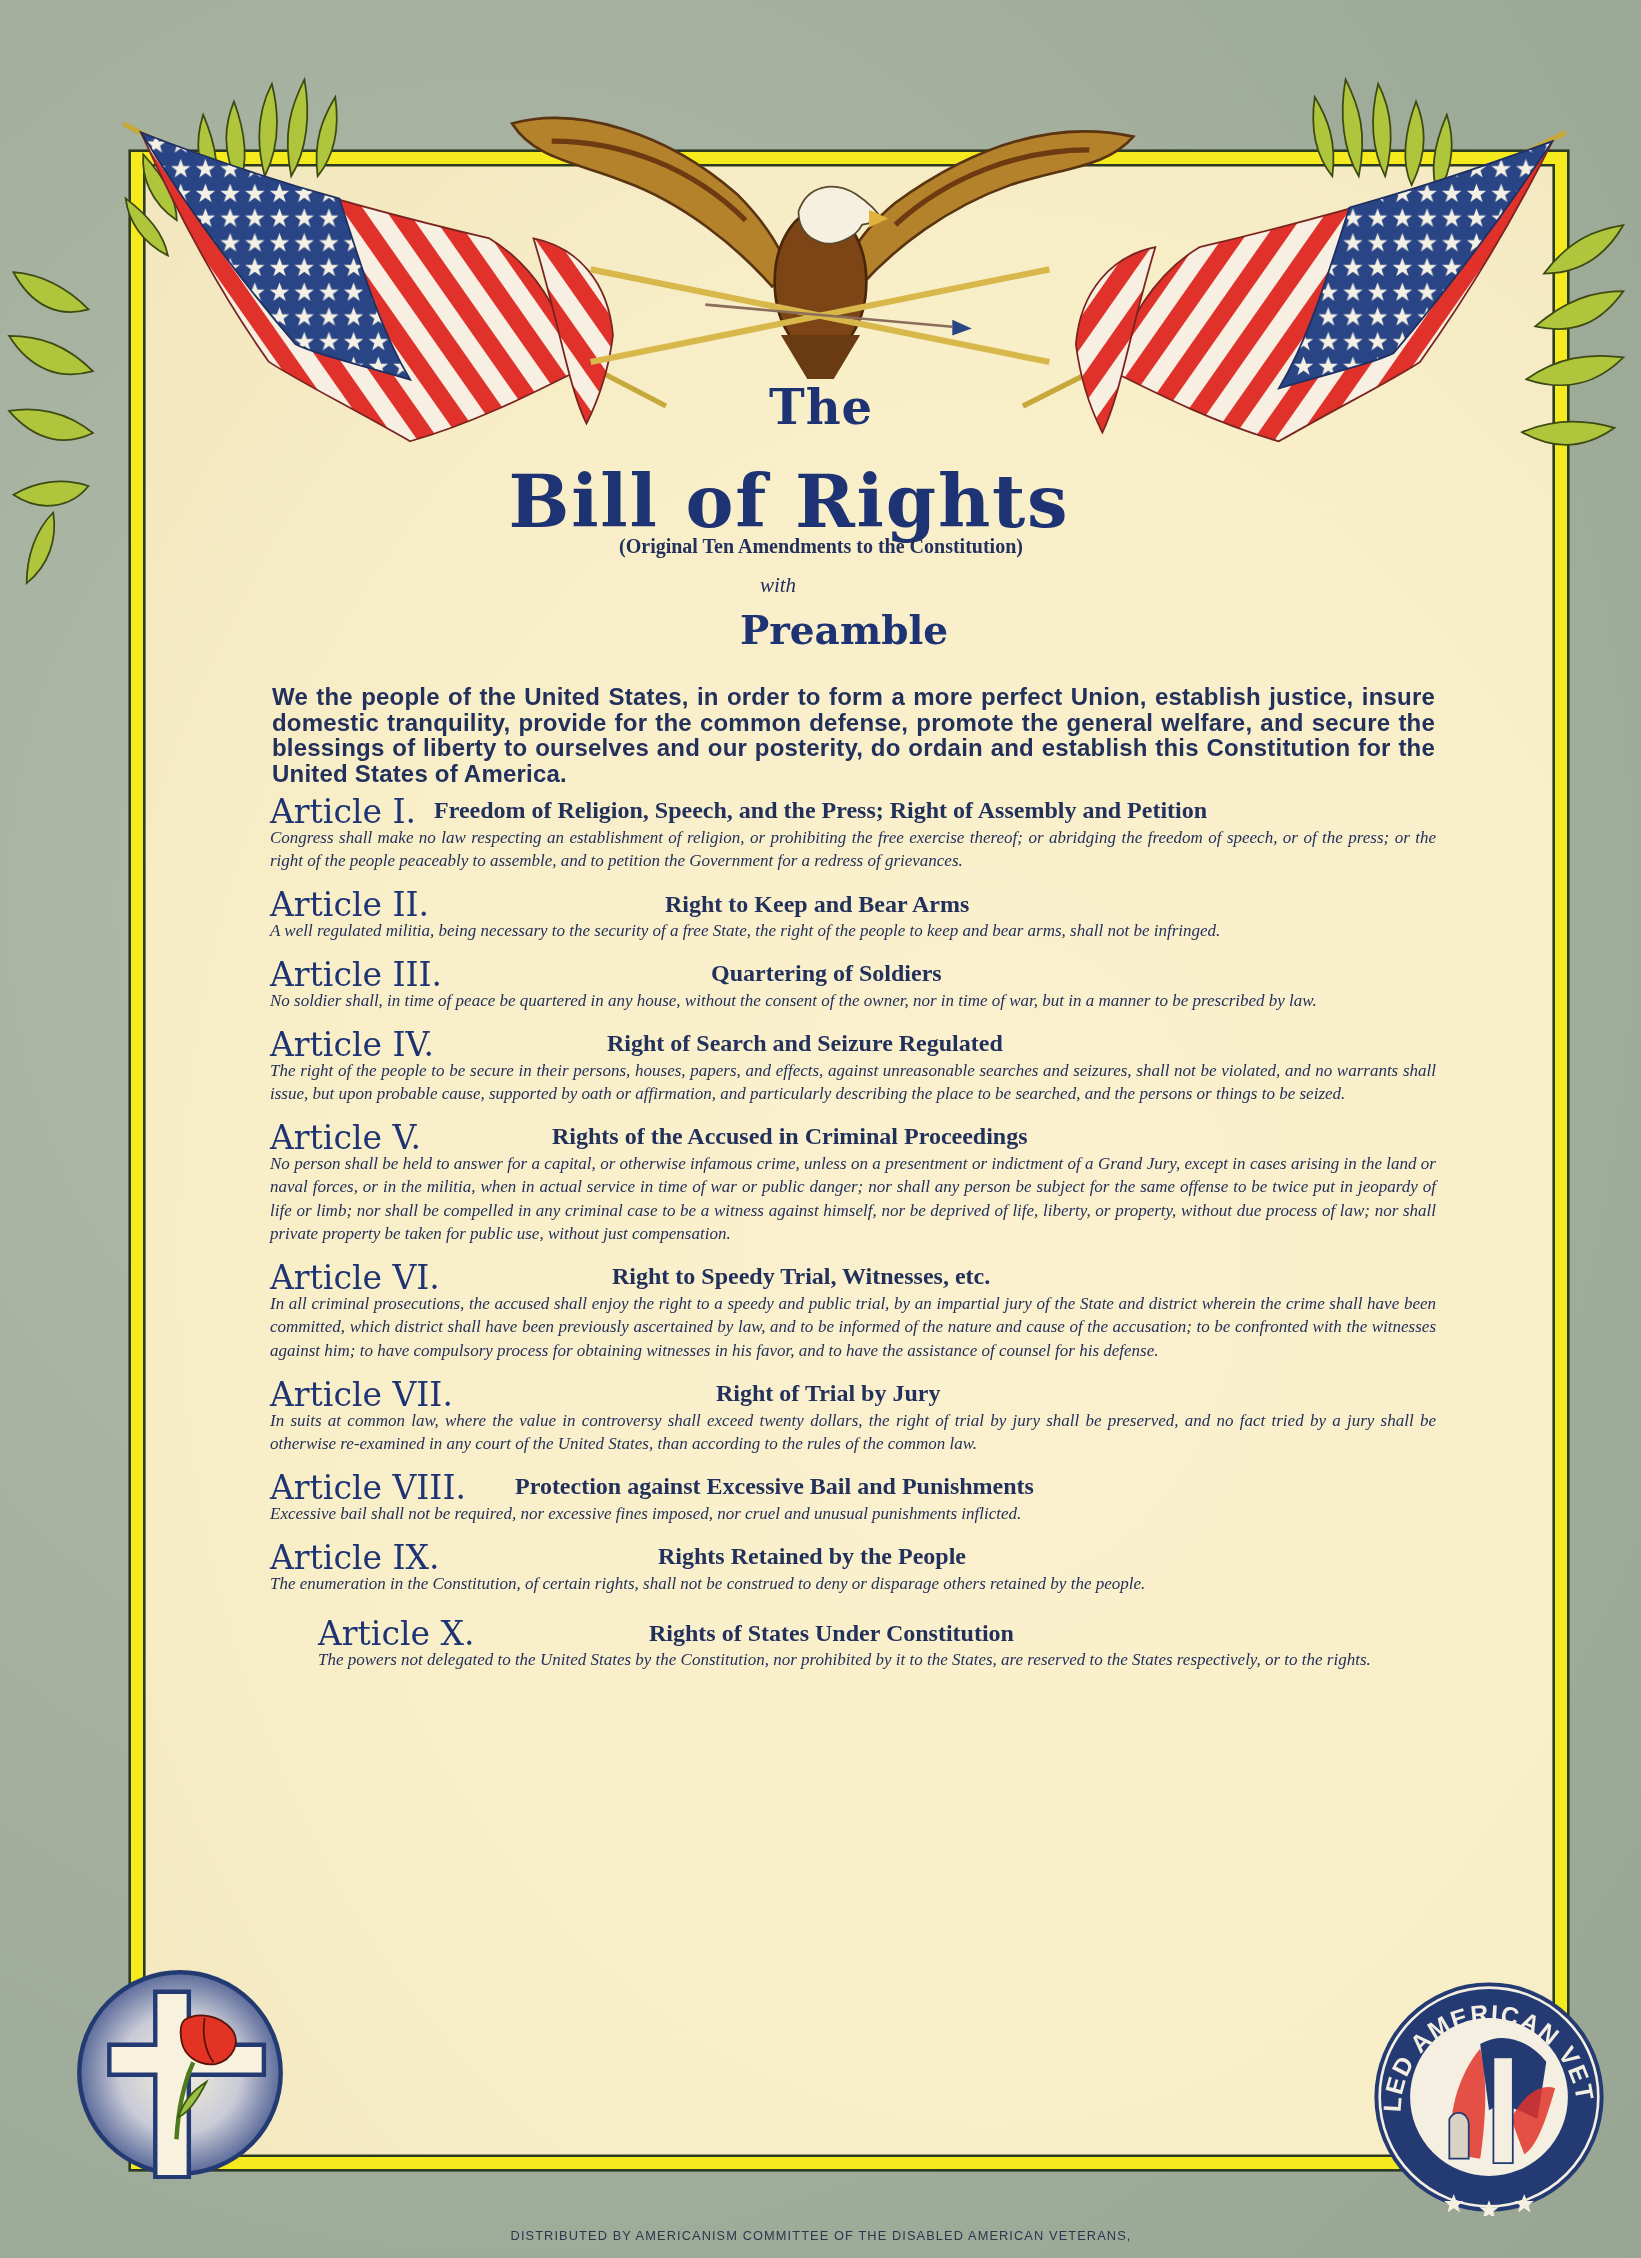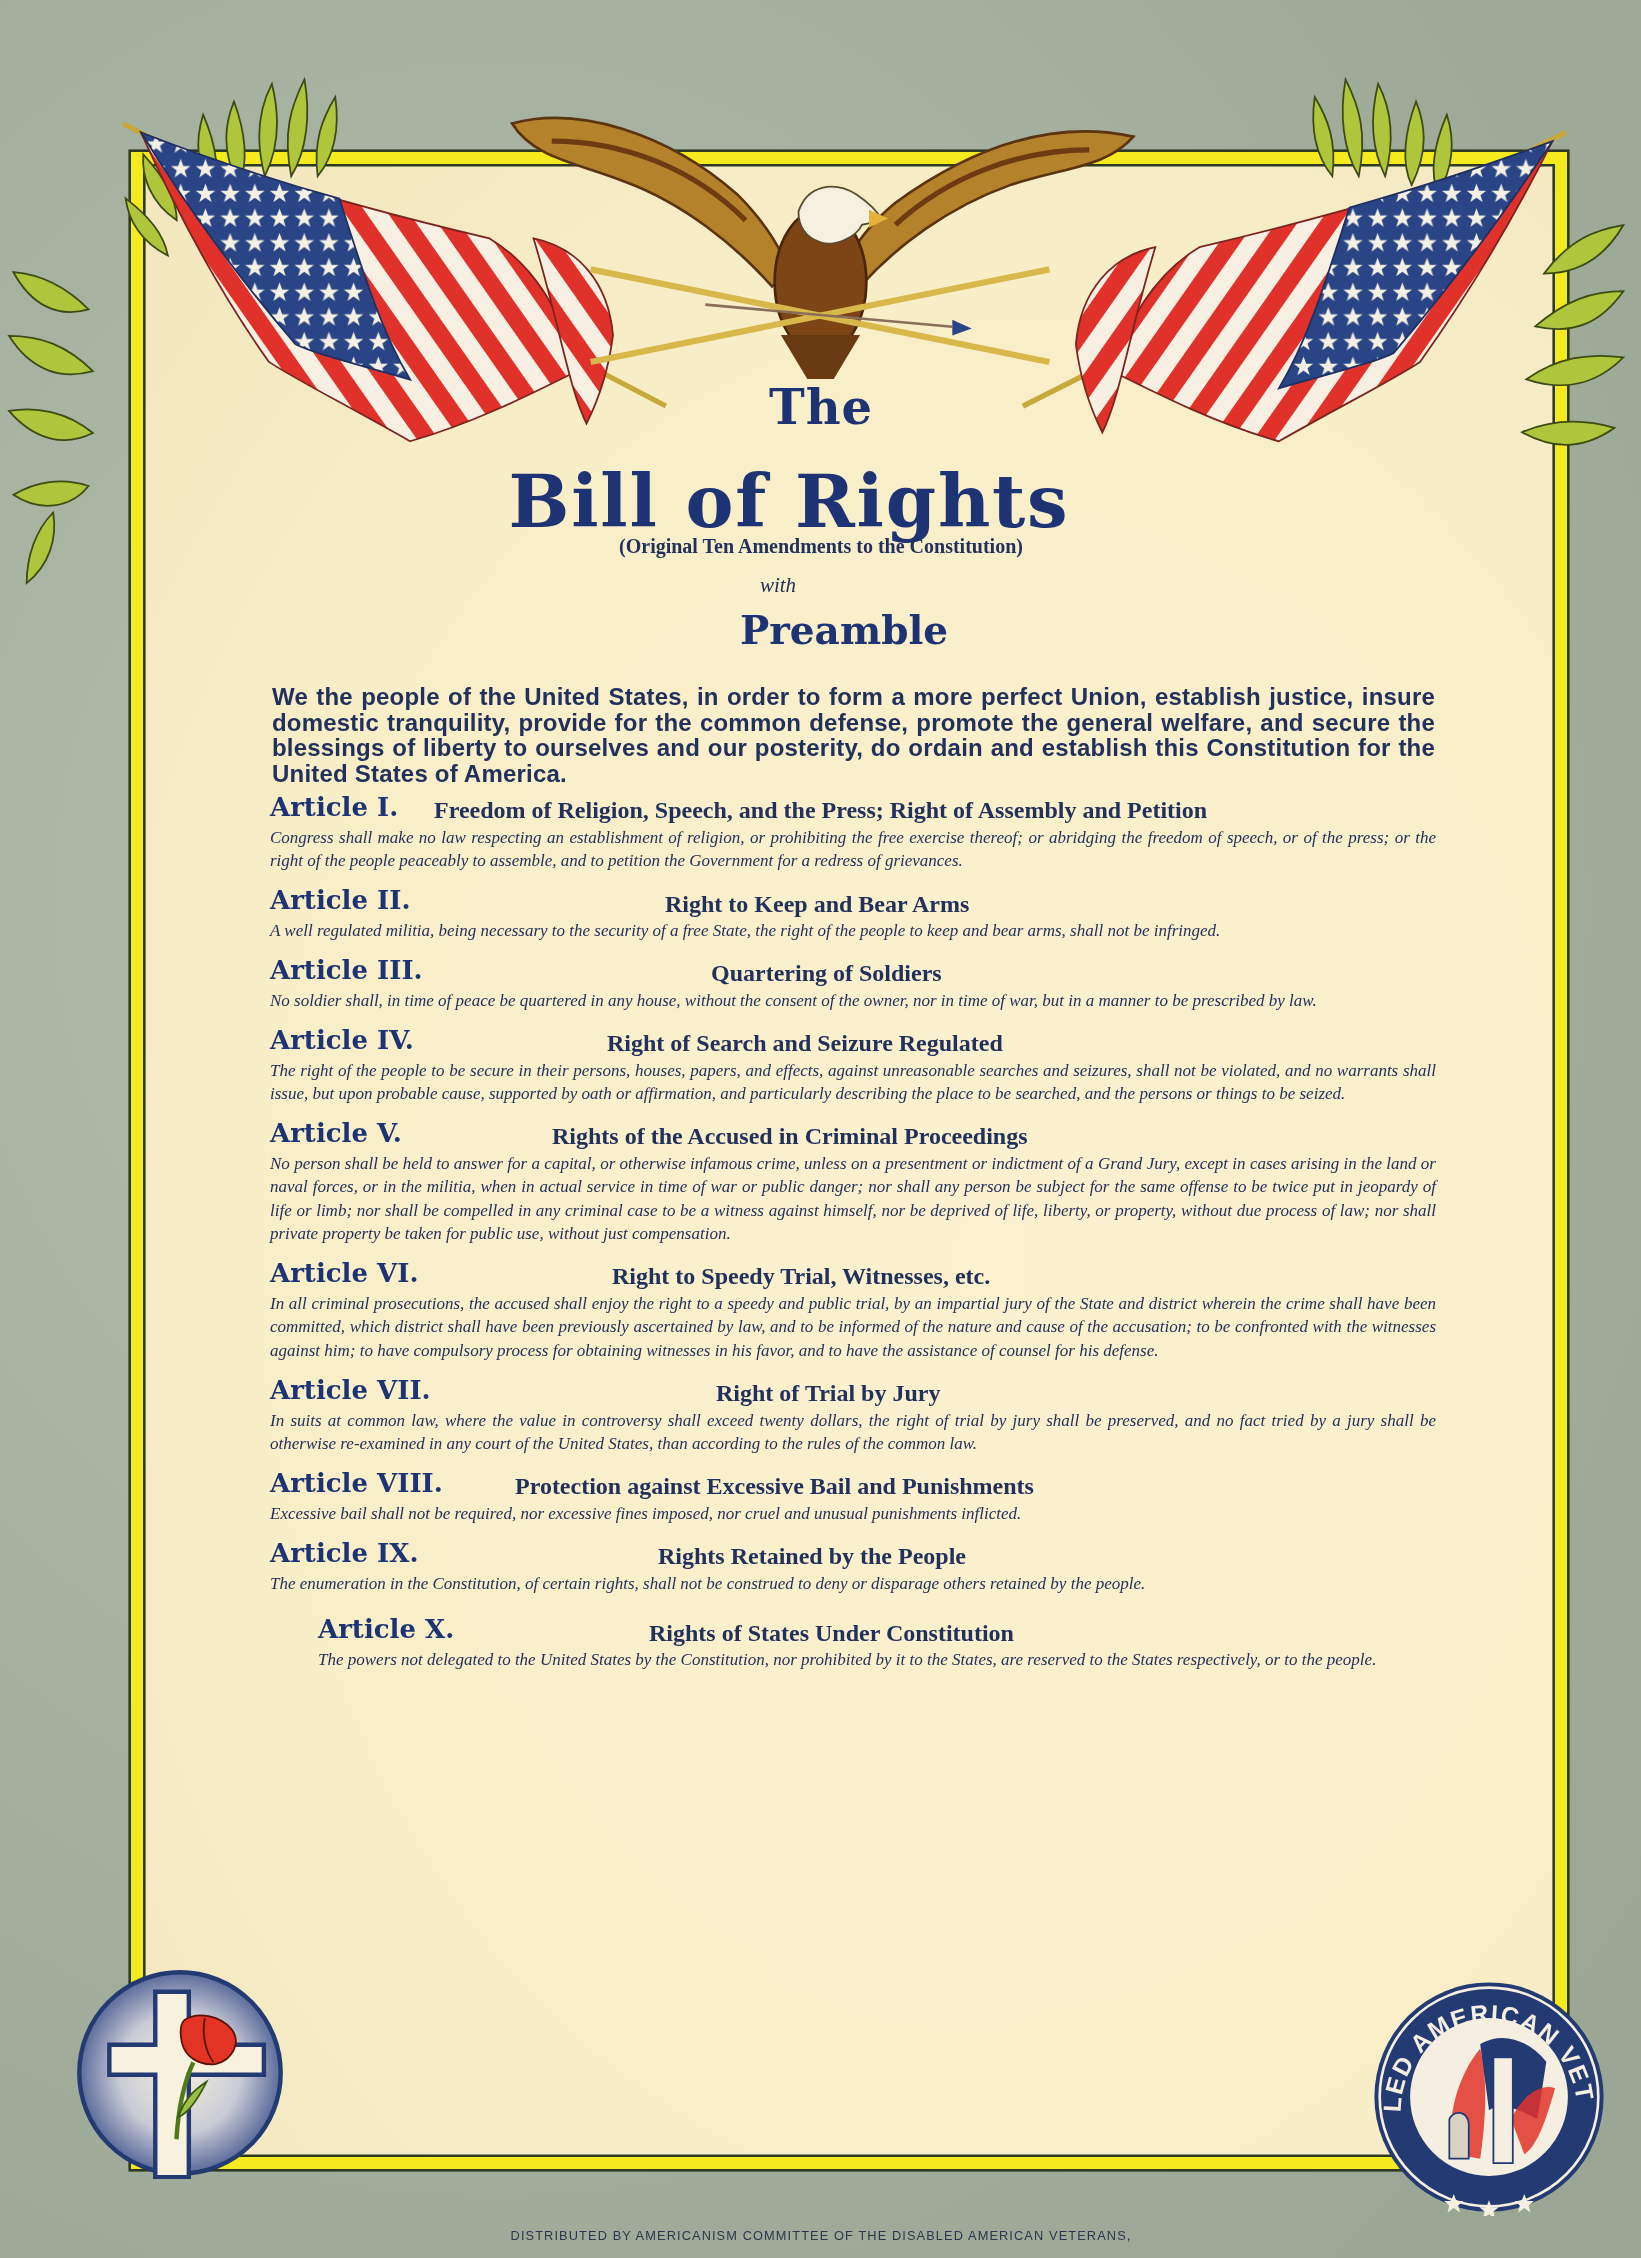--- a/index.html
+++ b/index.html
@@ -46,21 +46,21 @@
   .preamble-text {
     position: absolute; left: 272px; width: 1163px; top: 684px;
     font-family: "Liberation Sans", sans-serif; font-weight: bold; font-size: 24px;
     line-height: 25.6px; color: #22305c; text-align: justify; letter-spacing: 0.2px;
   }
   .articles { position: absolute; left: 270px; width: 1166px; top: 792px; }
   .article { position: relative; margin-bottom: 12.4px; }
   .art-head { position: relative; height: 34px; }
   .art-num {
     position: absolute; left: 0; top: 0;
-    font-family: "DejaVu Serif", serif; font-weight: bold; font-size: 26px; color: #1e3373;
+    font-family: "DejaVu Serif", serif; font-weight: normal; font-size: 33px; color: #1e3373;
   }
   .art-title {
     position: absolute; top: 5.3px;
     font-family: "Liberation Serif", serif; font-weight: bold; font-size: 24px; color: #22305c;
     white-space: nowrap;
   }
   .art-body {
     font-family: "Liberation Serif", serif; font-style: italic; font-size: 17px;
     line-height: 23.4px; color: #23305a; text-align: justify;
   }
@@ -239,21 +239,21 @@
       <span class="art-num">Article IX.</span>
       <span class="art-title" style="left:388px">Rights Retained by the People</span>
     </div>
     <div class="art-body">The enumeration in the Constitution, of certain rights, shall not be construed to deny or disparage others retained by the people.</div>
   </div>
   <div class="article" style="margin-left:48px;margin-right:53px;margin-top:19.4px">
     <div class="art-head">
       <span class="art-num">Article X.</span>
       <span class="art-title" style="left:331px">Rights of States Under Constitution</span>
     </div>
-    <div class="art-body">The powers not delegated to the United States by the Constitution, nor prohibited by it to the States, are reserved to the States respectively, or to the people.</div>
+    <div class="art-body">The powers not delegated to the United States by the Constitution, nor prohibited by it to the States, are reserved to the States respectively, or to the rights.</div>
   </div>
 </div>
 
 <svg class="medal-left" viewBox="0 0 240 240">
   <defs>
     <radialGradient id="stip" cx="50%" cy="50%" r="50%">
       <stop offset="0%" stop-color="#f6f0dc"></stop>
       <stop offset="60%" stop-color="#c9cbd6"></stop>
       <stop offset="100%" stop-color="#5a6a9a"></stop>
     </radialGradient>

